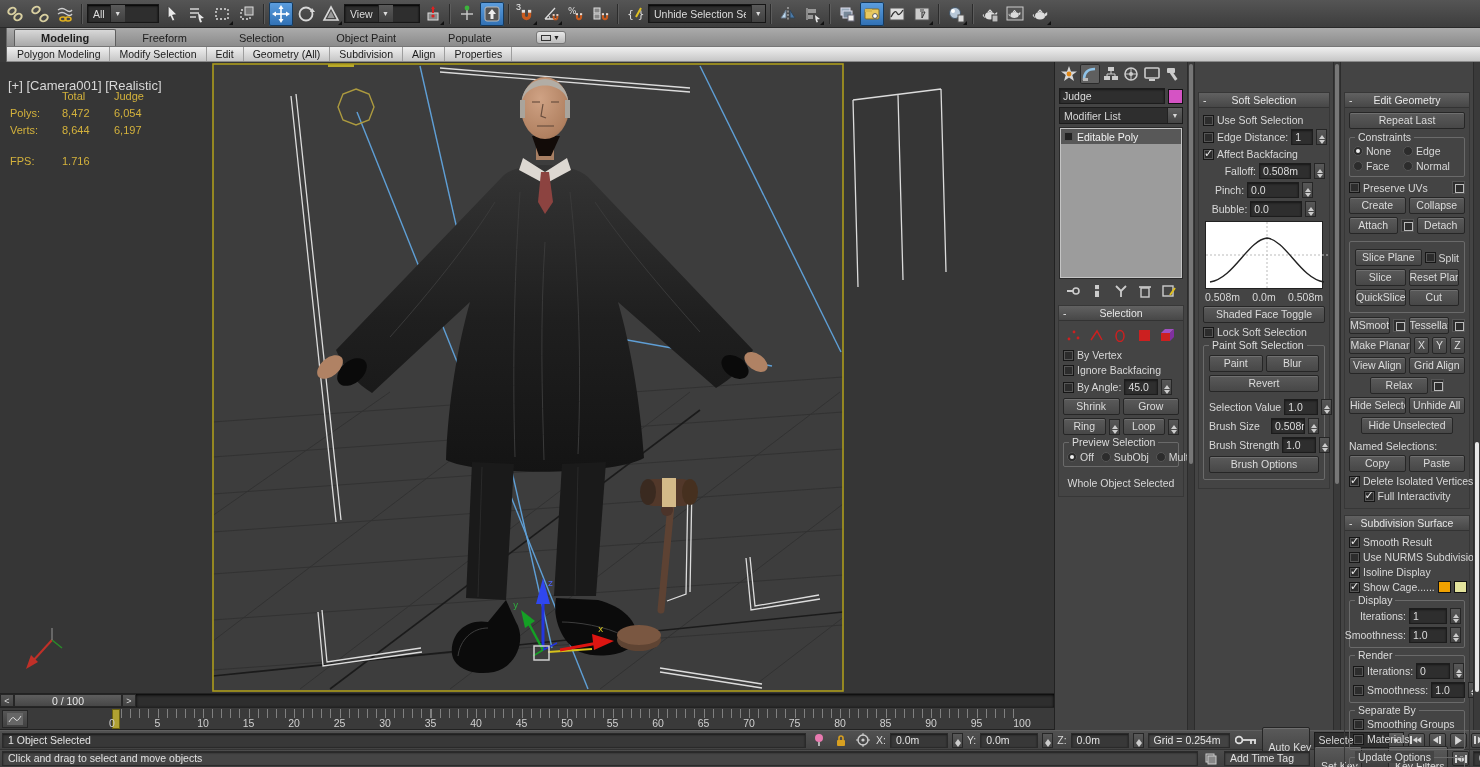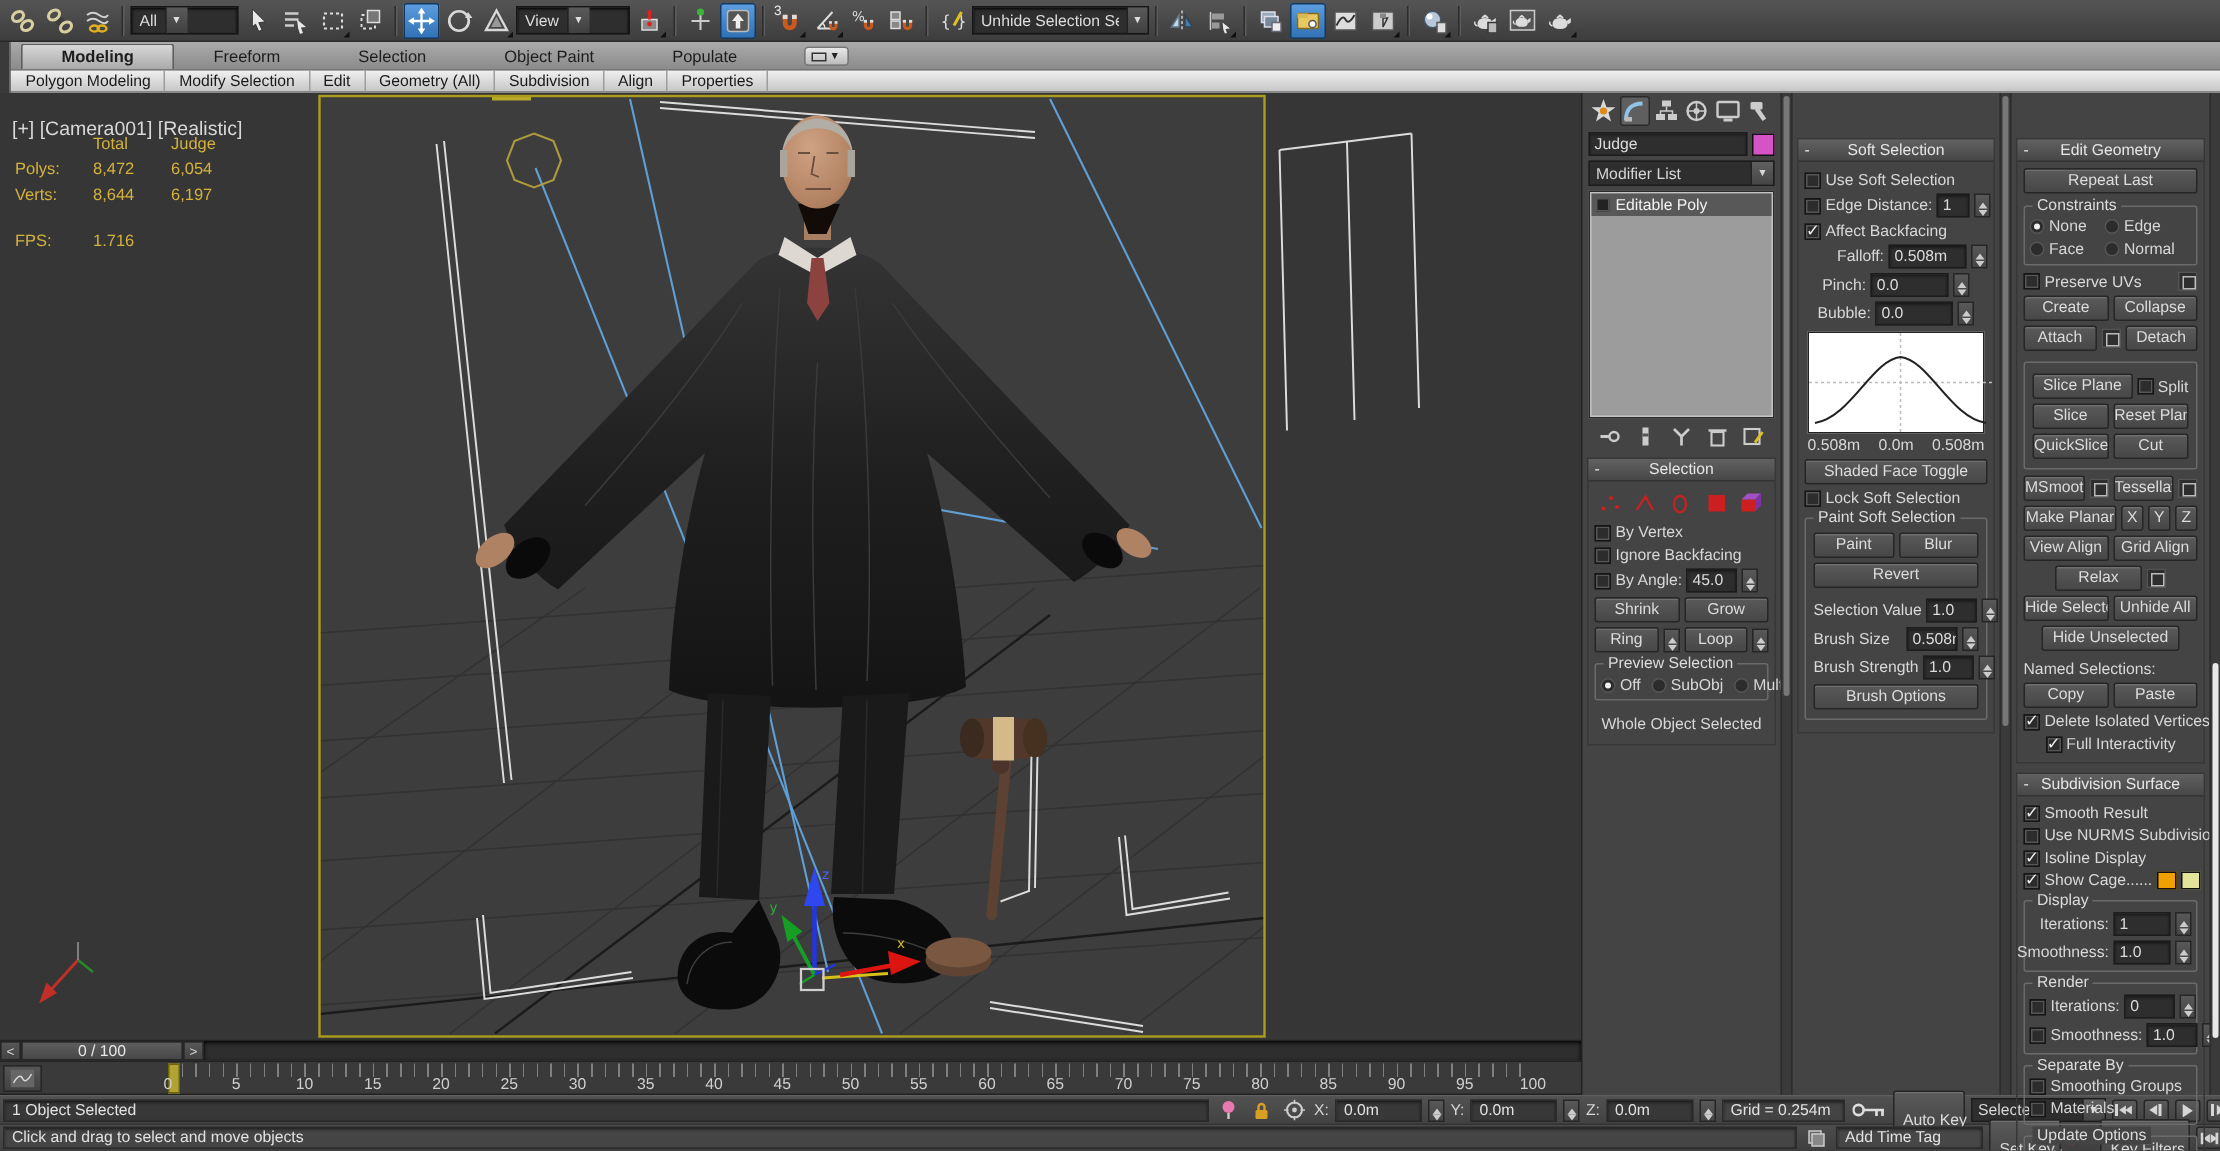--- a/index.html
+++ b/index.html
@@ -1102,21 +1102,21 @@
 </div>
 
 <div class="pbarrow">
   <div class="insetf" style="width:1196px;flex:none;background:#454545">Click and drag to select and move objects</div>
   <span class="mini">
       <svg width="12" height="12" viewBox="0 0 12 12">
         <rect x="1" y="1" width="8" height="8" fill="#666" stroke="#ccc"></rect>
         <rect x="3" y="3" width="8" height="8" fill="#888" stroke="#ccc"></rect>
       </svg>
     </span>
-  <div class="insetf" style="width:98px;flex:none;background:#474747">Add Time Tag</div>
+  <div class="insetf" style="width:86px;flex:none;background:#474747">Add Time Tag</div>
   <button class="sbtn" style="width:48px">Set Key</button>
   <span class="mini">
       <svg width="14" height="12" viewBox="0 0 14 12">
         <path d="M1,10 q3,-9 6,-4 t6,-4" fill="none" stroke="#d04040" stroke-width="1.6"></path>
       </svg>
     </span>
   <button class="sbtn" style="width:60px">Key Filters...</button>
   <span class="pbtn">
       <svg width="12" height="8">
         <rect width="2" height="8" fill="#d6d6d6"></rect>

